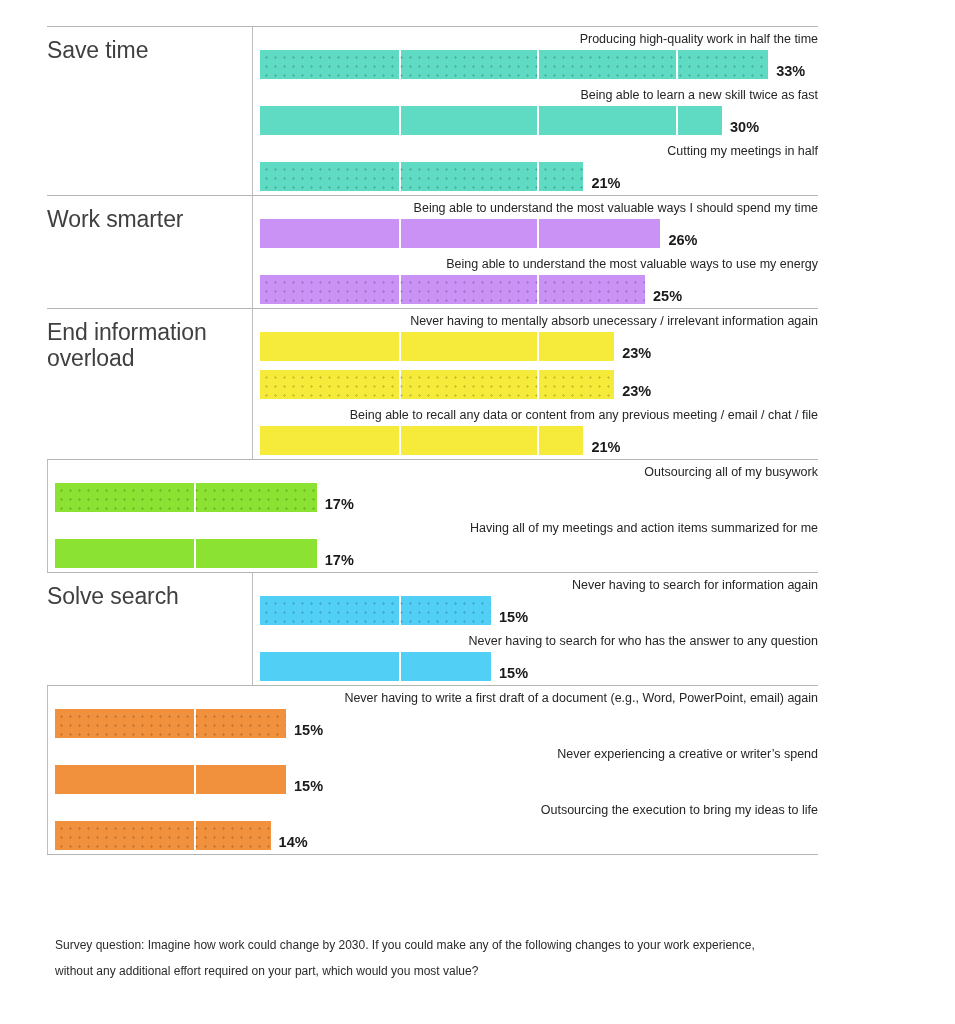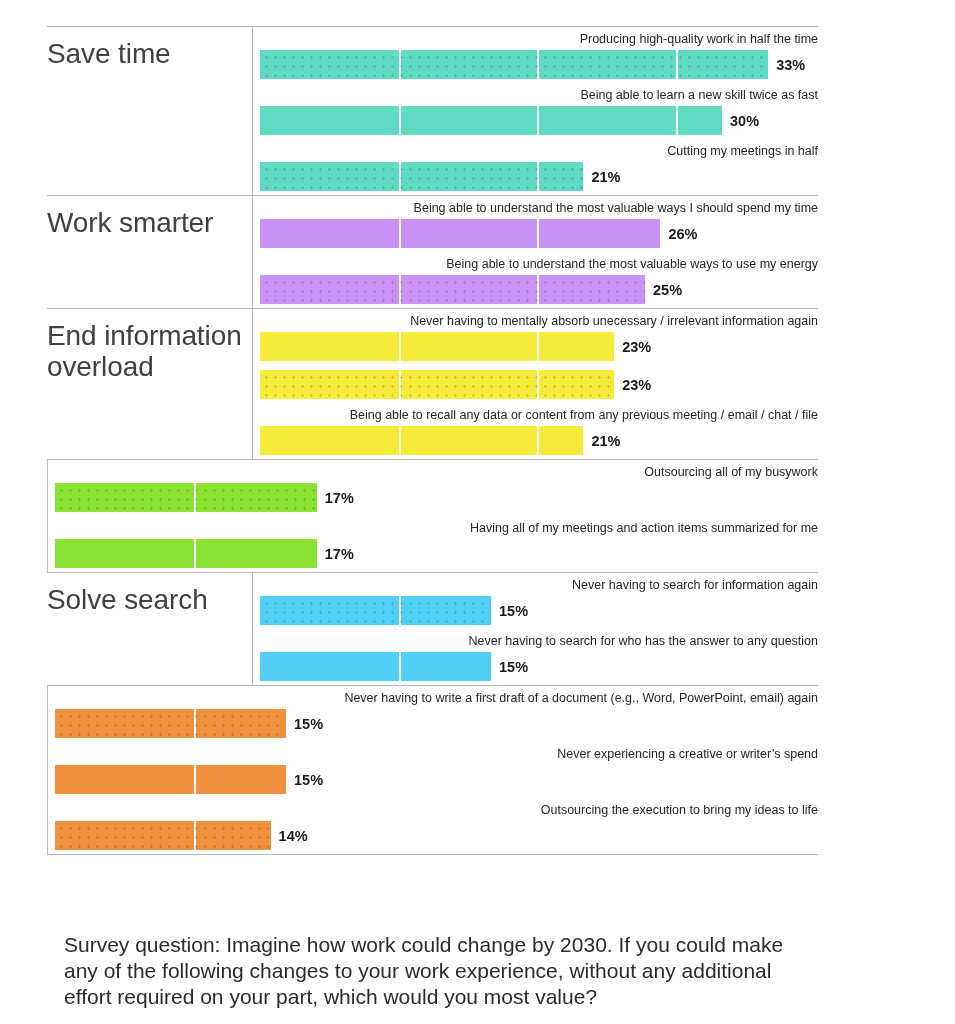--- a/index.html
+++ b/index.html
@@ -24,21 +24,21 @@
   .section{
     display:flex;
     border-top:1.5px solid #b4b4b4;
     box-sizing:border-box;
   }
   .section.last{ border-bottom:1.5px solid #b4b4b4; }
 
   .cat-label{
     width:205px;
     flex:0 0 205px;
-    font-size:28px;
+    font-size:23px;
     font-weight:400;
     color:#404040;
     line-height:1.12;
     padding-top:11px;
     padding-right:6px;
     box-sizing:border-box;
     letter-spacing:-0.1px;
   }
   .rows{
     flex:1 1 auto;
@@ -55,21 +55,21 @@
   .row-label{
     font-size:12.5px;
     line-height:15px;
     color:#252525;
     white-space:nowrap;
     margin-bottom:3px;
     text-align:right;
   }
   .bar-line{
     display:flex;
-    align-items:center;
+    align-items:flex-end;
     height:29px;
   }
   .bar{
     height:29px;
     position:relative;
     box-sizing:border-box;
     background-repeat:repeat;
   }
   .bar.dotted::after{
     content:"";
@@ -87,24 +87,24 @@
   }
   .bar-value{
     font-size:14.5px;
     font-weight:bold;
     color:#1a1a1a;
     margin-left:8px;
     white-space:nowrap;
   }
   .footnote{
     position:absolute;
-    left:64px;
+    left:55px;
     top:932px;
     width:740px;
-    font-size:21px;
+    font-size:12px;
     line-height:26px;
     color:#2b2b2b;
   }
 </style>
 </head>
 <body>
 
 <div id="chart-root">
 
   <div class="sections">

